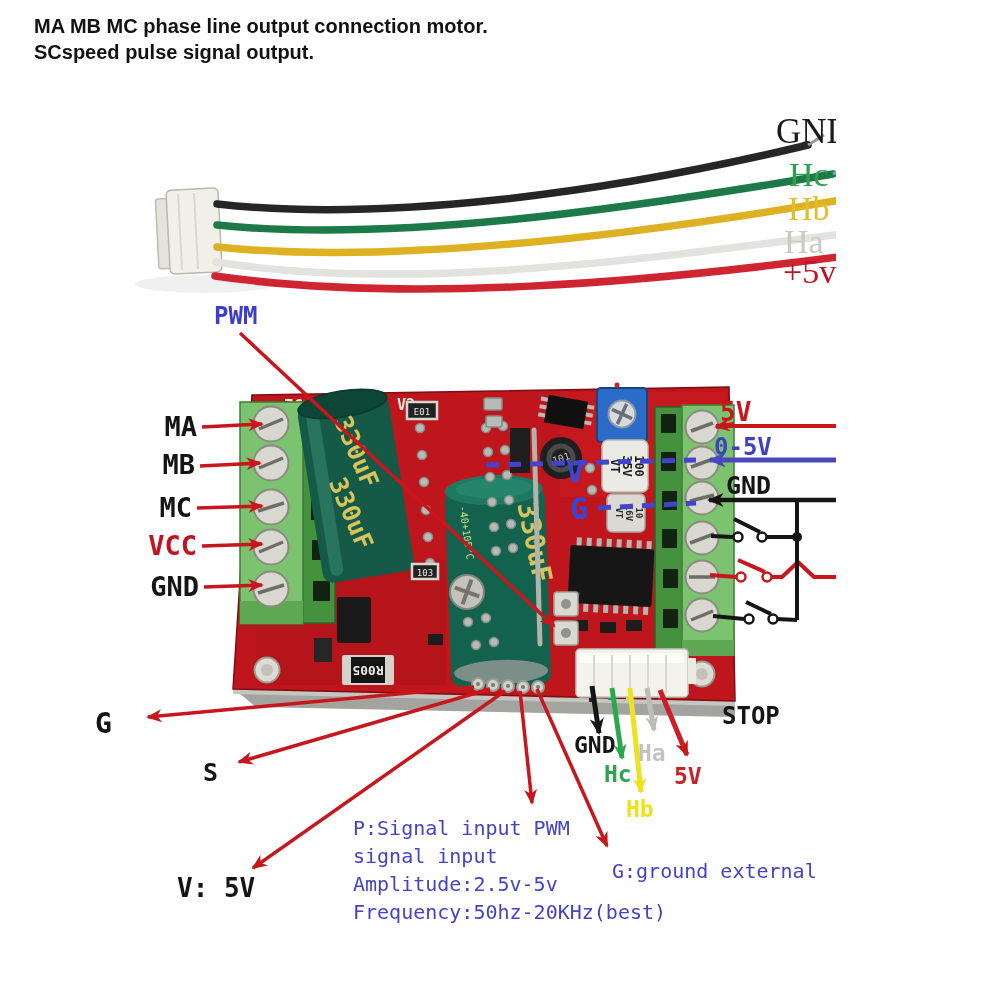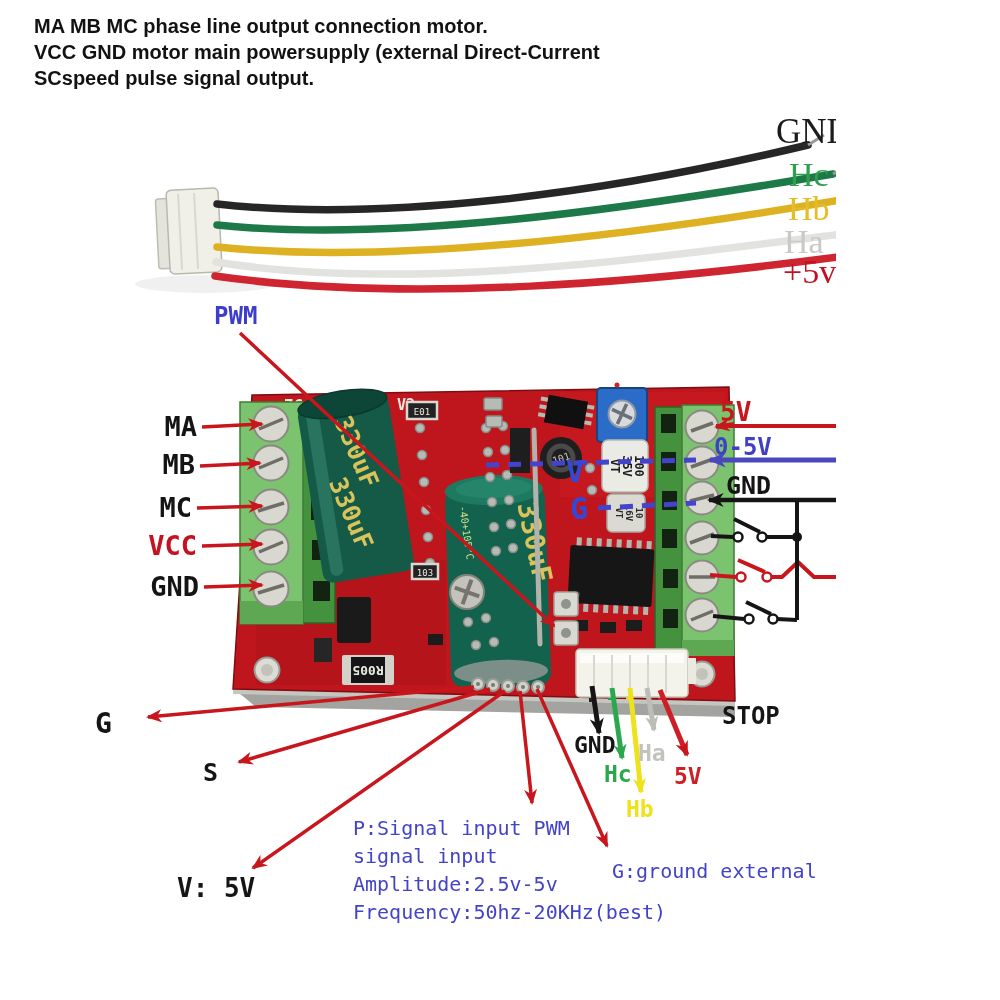--- a/index.html
+++ b/index.html
@@ -14,21 +14,20 @@
   .serif{font-family:"Liberation Serif",serif;}
   .b{font-weight:bold;}
 </style>
 </head>
 <body>
 
 <div id="stage">
 
   <div id="instructions">
     <div>MA MB MC phase line output connection motor.</div>
-    <div>VCC GND motor main powersupply (external Direct-Current</div>
     <div>SCspeed pulse signal output.</div>
   </div>
 
   <svg width="1000" height="1000" viewBox="0 0 1000 1000">
     <defs>
       <marker id="aR" viewBox="0 0 12 10" refX="10.5" refY="5" markerWidth="16" markerHeight="13" orient="auto" markerUnits="userSpaceOnUse">
           <path d="M0 0 L12 5 L0 10 L3.5 5 Z" fill="#c8161d"></path>
         </marker>
       <marker id="aK" viewBox="0 0 12 10" refX="10.5" refY="5" markerWidth="17" markerHeight="14" orient="auto" markerUnits="userSpaceOnUse">
           <path d="M0 0 L12 5 L0 10 L3.5 5 Z" fill="#151515"></path>

